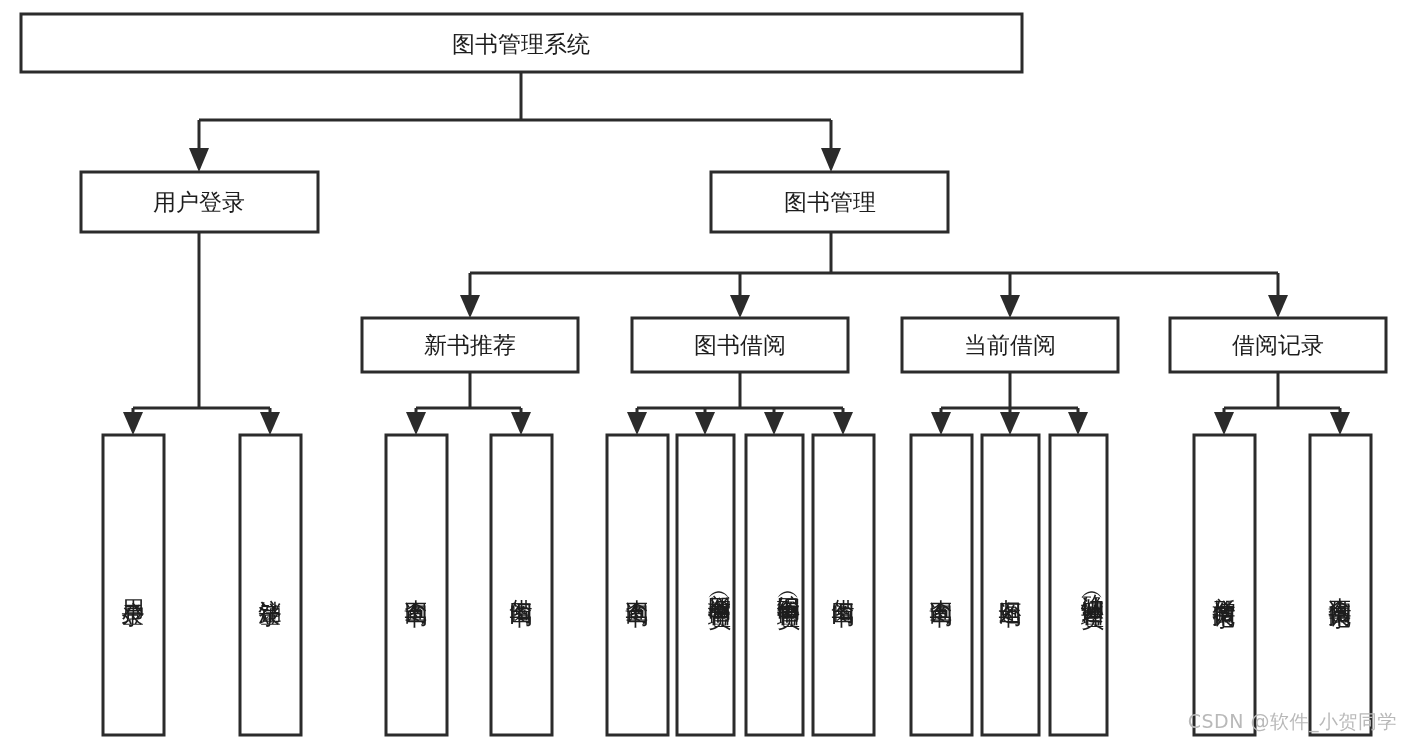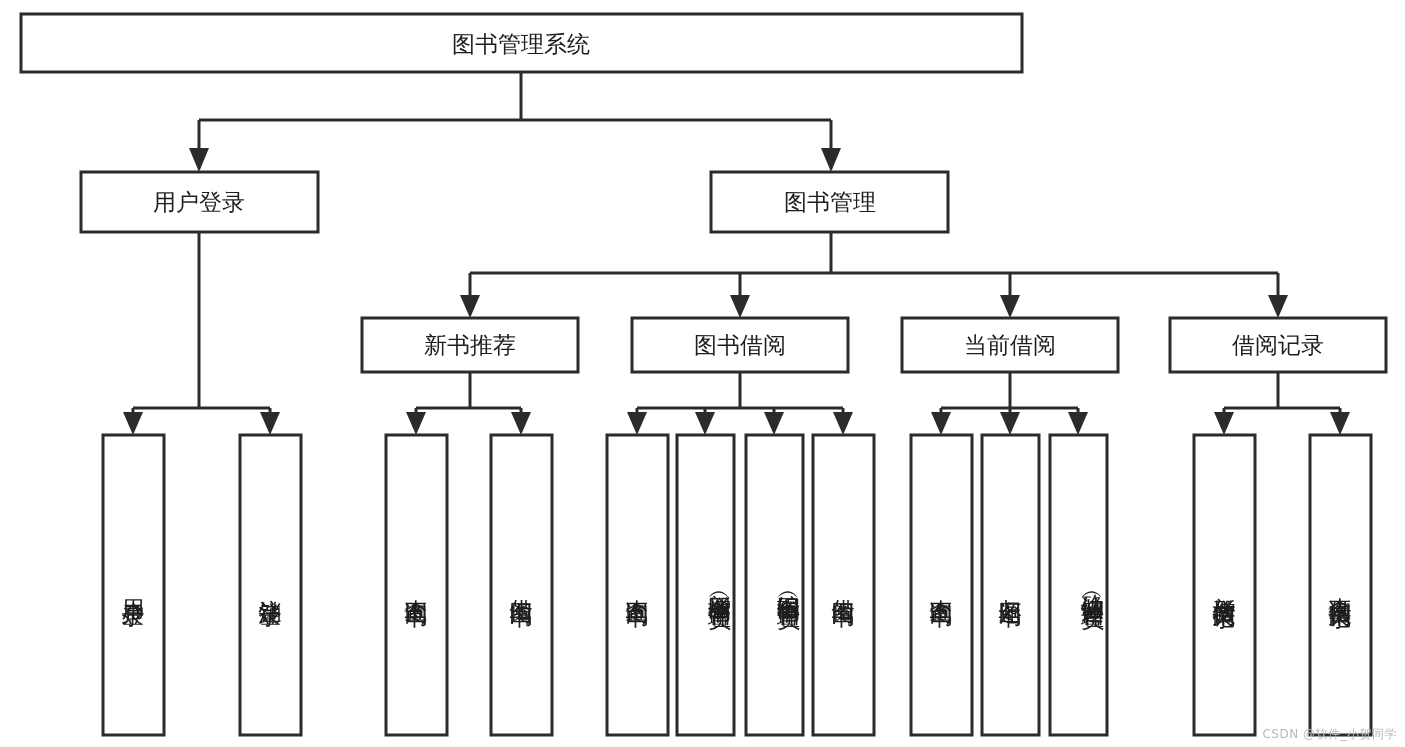--- a/index.html
+++ b/index.html
@@ -57,23 +57,23 @@
     letter-spacing: 2px;
     white-space: nowrap;
     display: flex;
     align-items: center;
     justify-content: center;
     pointer-events: none;
   }
   .watermark {
     position: absolute;
     right: 8px;
-    bottom: 4px;
-    font-family: "DejaVu Sans", "Liberation Sans", sans-serif;
-    font-size: 12px;
+    bottom: 12px;
+    font-family: "DejaVu Sans", "Liberation Sans", sans-serif;
+    font-size: 19px;
     color: #b9b9b9;
     white-space: nowrap;
     letter-spacing: 0.5px;
   }
 </style>
 </head>
 <body>
 
 <div id="stage">
 

